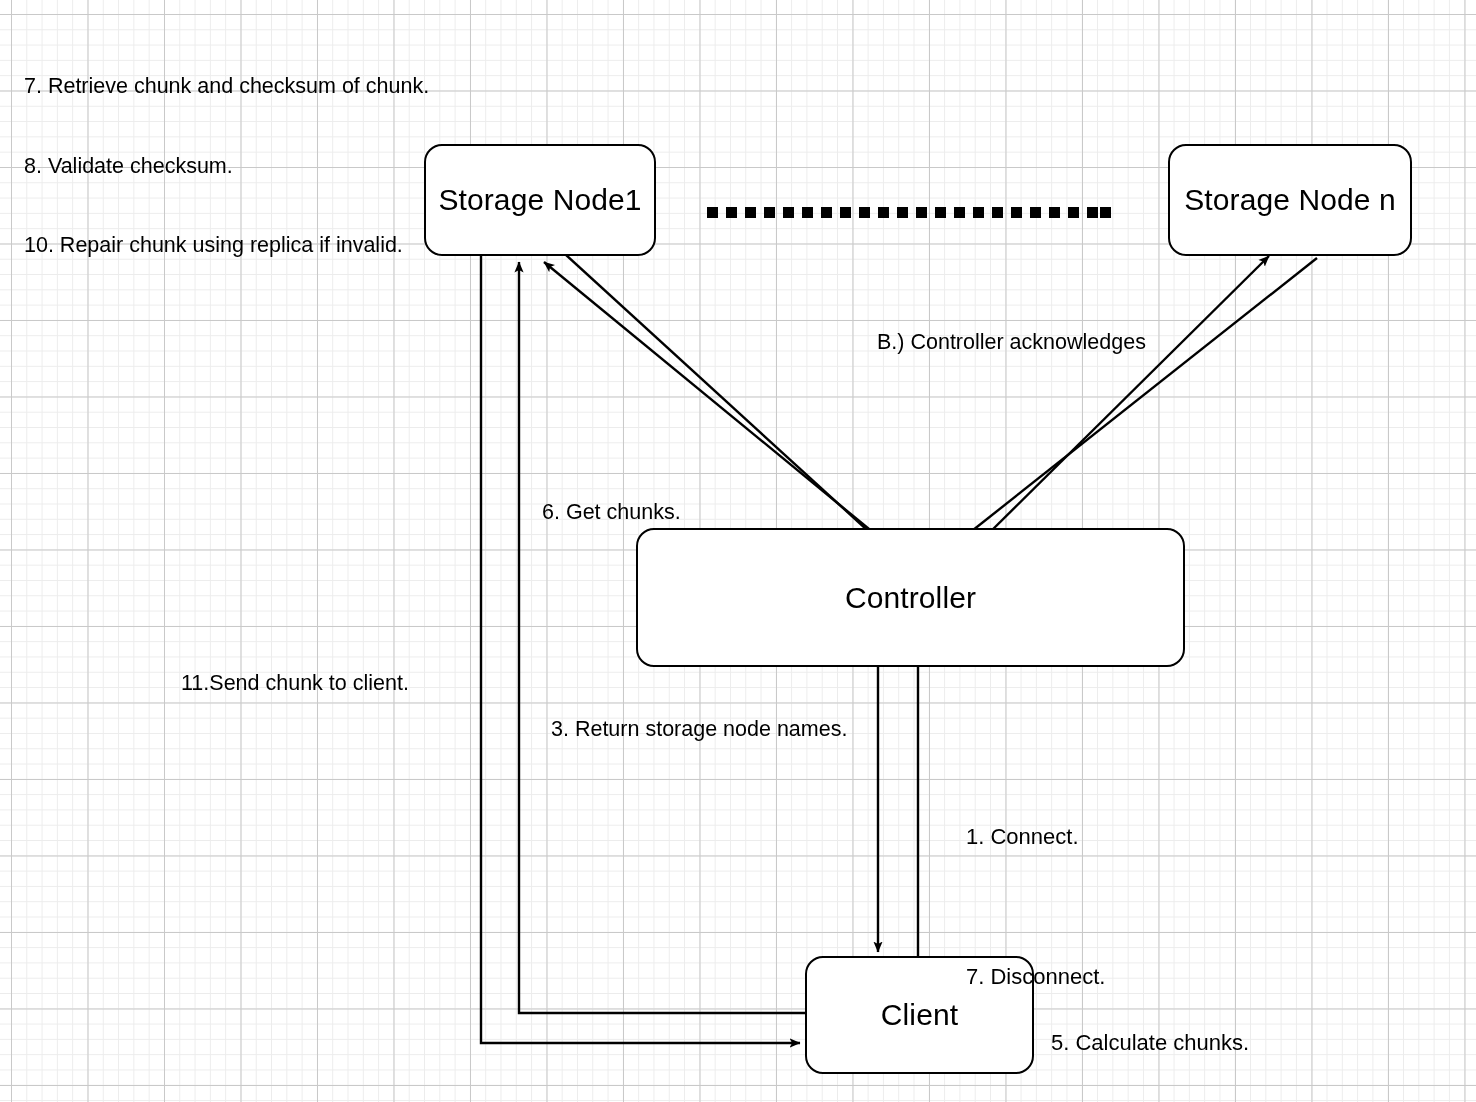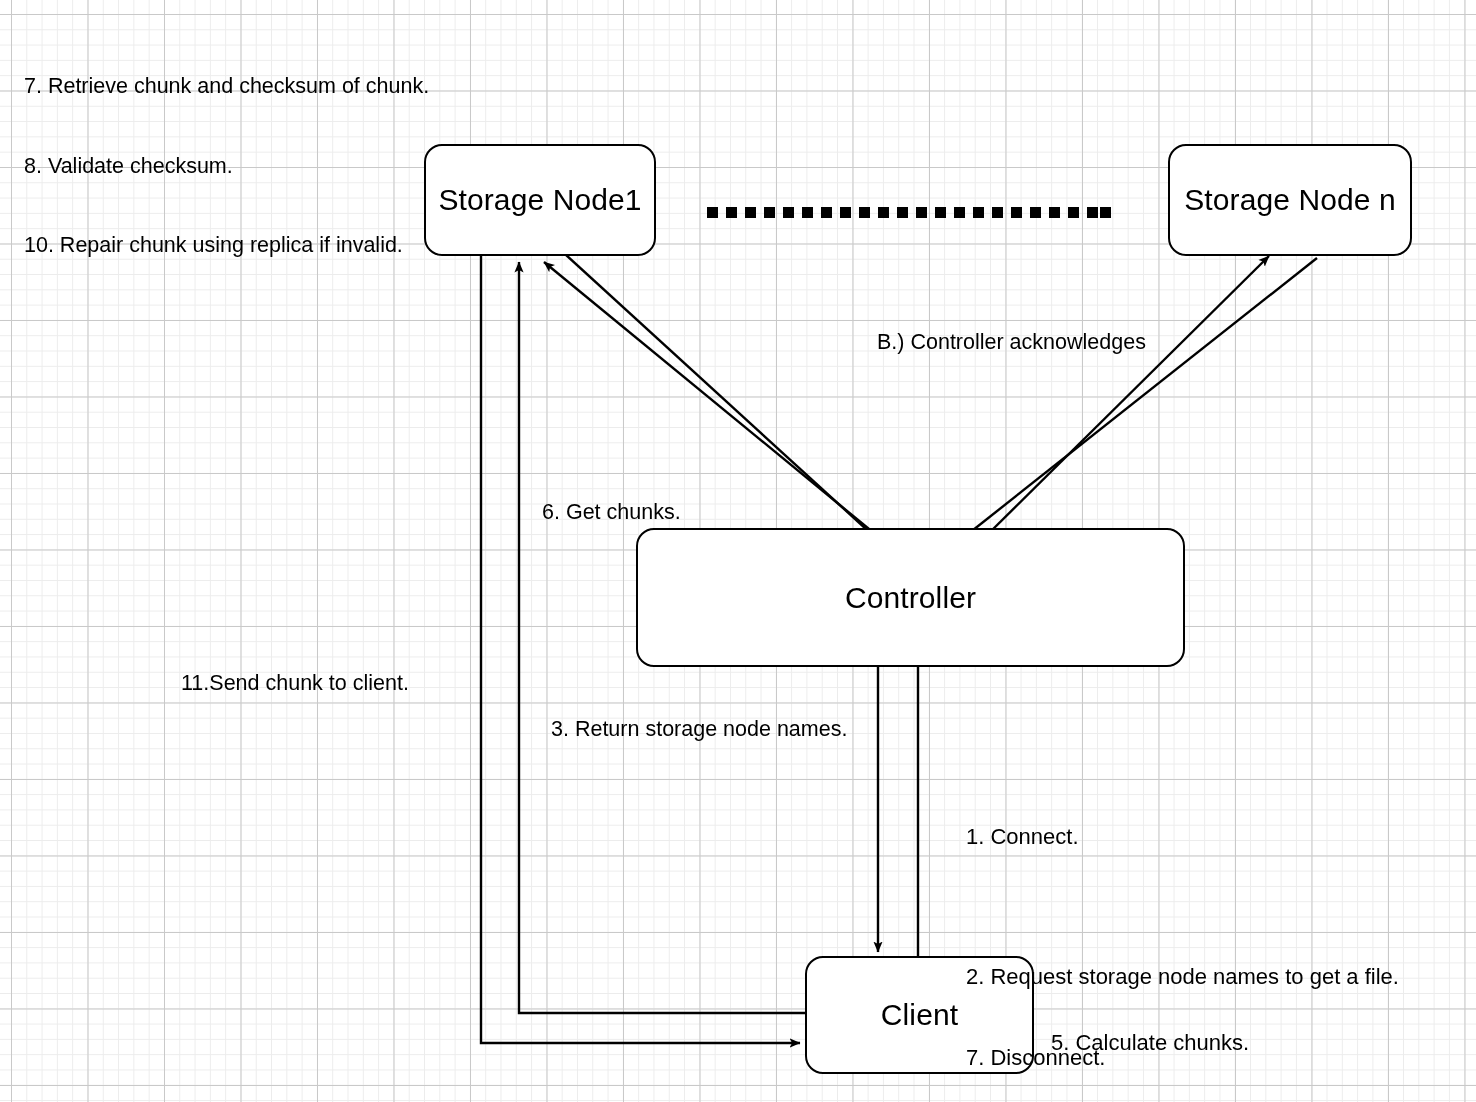--- a/index.html
+++ b/index.html
@@ -153,21 +153,20 @@
 
   <div class="txt" style="left:535px; top:499px;margin-left:7px;">6. Get chunks.</div>
 
   <div class="txt" style="left:181px; top:670px;">11.Send chunk to client.</div>
 
   <div class="txt" style="left:551px; top:716px;">3. Return storage node names.</div>
 
   <div class="txt txt-steps" style="left:966px; top:769px;">
     <div>1. Connect.</div>
     <div style="height:5px;"></div>
-    <div>2. Request storage node names to get a file.</div>
     <div>7. Disconnect.</div>
   </div>
 
   <div class="txt txt-steps" style="left:1051px; top:975px;">
     <div>5. Calculate chunks.</div>
     
     
   </div>
 
 </div>

